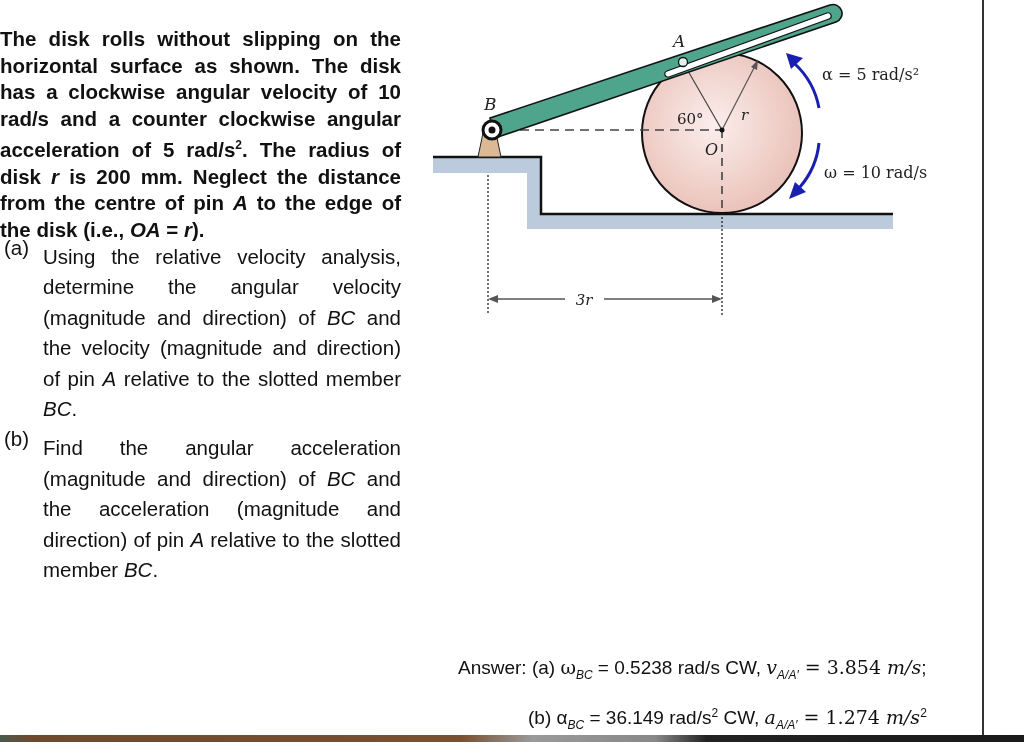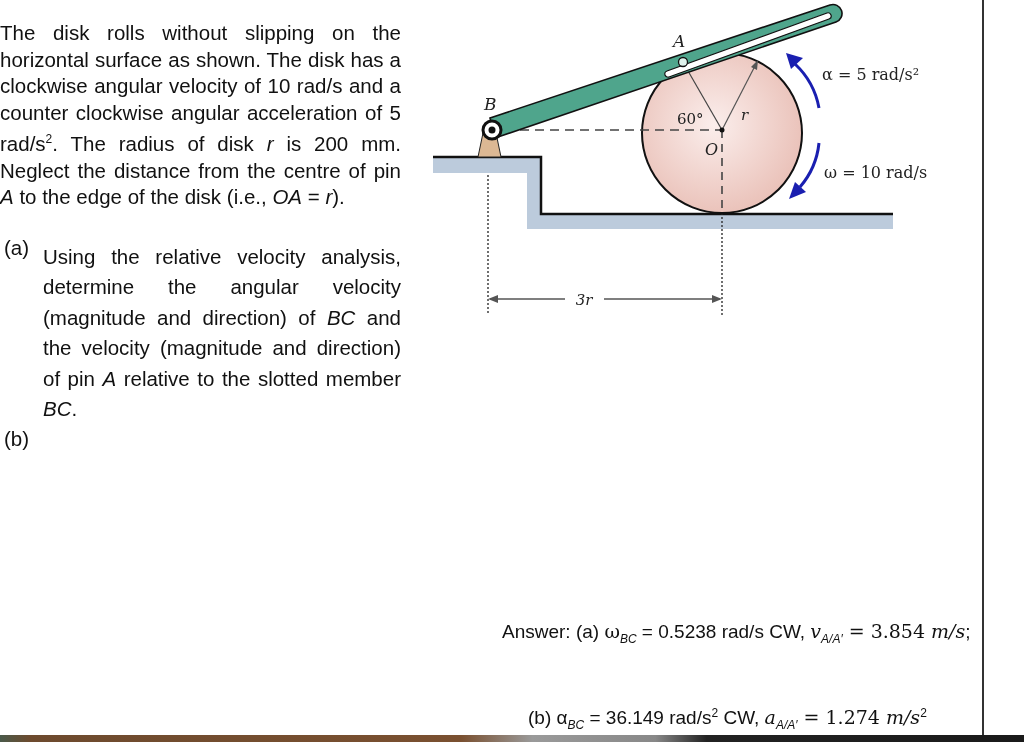--- a/index.html
+++ b/index.html
@@ -1,28 +1,28 @@
 <!DOCTYPE html>
 <html><head>
 <meta charset="utf-8">
 <style>
   html, body { margin:0; padding:0; }
   body { width:1024px; height:742px; position:relative; overflow:hidden; background:#ffffff; font-family:"Liberation Sans", sans-serif; color:#111; }
-  .problem { position:absolute; left:0; top:20px; width:401px; font-size:20.5px; line-height:26.6px; text-align:justify; text-align-last:left; }
+  .problem { position:absolute; left:0; top:26px; width:401px; font-size:20.5px; line-height:26.6px; text-align:justify; text-align-last:left;font-weight:bold; }
   .problem p { margin:0; }
   .parts { position:absolute; left:0; top:233px; width:401px; font-size:20.5px; line-height:30.4px; }
   .part { display:flex; }
   .part .lbl { width:43px; flex:none; padding-left:4px; box-sizing:border-box; }
   .part .txt { flex:1; text-align:justify;margin-top:9px; }
   .part .txt.last-left { text-align-last:left; }
   i { font-style:italic; }
   .vline { position:absolute; left:982px; top:0; width:2px; height:736px; background:#333; }
   .figure { position:absolute; left:420px; top:0; width:560px; height:330px; }
   .answer { position:absolute; font-size:19px; color:#111; white-space:nowrap; }
-  .ans-a { left:458px; top:620px;margin-left:44px; }
+  .ans-a { left:458px; top:656px; }
   .ans-b { left:528px; top:706px; }
   .math { font-family:"DejaVu Serif", serif; font-style:italic; }
   .mathn { font-family:"DejaVu Serif", serif; }
   sub.s { font-size:12px; font-style:italic; }
   sup { font-size:12px; }
   .bottom-strip { position:absolute; left:0; top:735px; width:1024px; height:7px; background:linear-gradient(90deg,#4a5a4a 0%, #6d4a2e 3%, #7a5030 45%, #9a9a9a 52%, #888 64%, #222 69%, #1a1a1a 100%); }
 </style>
 </head>
 <body>
 
@@ -30,20 +30,21 @@
   <p><span>The disk rolls without slipping on the horizontal surface as shown. The disk has a clockwise angular velocity of 10 rad/s and a counter clockwise angular acceleration of 5 rad/s</span><sup>2</sup><span>. The radius of disk </span><i>r</i><span> is 200 mm. Neglect the distance from the centre of pin </span><i>A</i><span> to the edge of the disk (i.e., </span><i>OA</i><span> = </span><i>r</i><span>).</span></p>
 </div>
 
 <div class="parts">
   <div class="part">
     <span class="lbl">(a)</span>
     <span class="txt last-left"><span>Using the relative velocity analysis, determine the angular velocity (magnitude and direction) of </span><i>BC</i><span> and the velocity (magnitude and direction) of pin </span><i>A</i><span> relative to the slotted member </span><i>BC</i><span>.</span></span>
   </div>
   <div class="part">
     <span class="lbl">(b)</span>
+    <span class="txt last-left"><span>Find the angular acceleration (magnitude and direction) of </span><i>BC</i><span> and the acceleration (magnitude and direction) of pin </span><i>A</i><span> relative to the slotted member </span><i>BC</i><span>.</span></span>
   </div>
 </div>
 
 <svg class="figure" viewBox="420 0 560 330" width="560" height="330">
   <defs>
     <radialGradient id="diskGrad" cx="0.45" cy="0.45" r="0.6">
       <stop offset="0" stop-color="#fbeeec"></stop>
       <stop offset="1" stop-color="#e9bfb6"></stop>
     </radialGradient>
   </defs>

